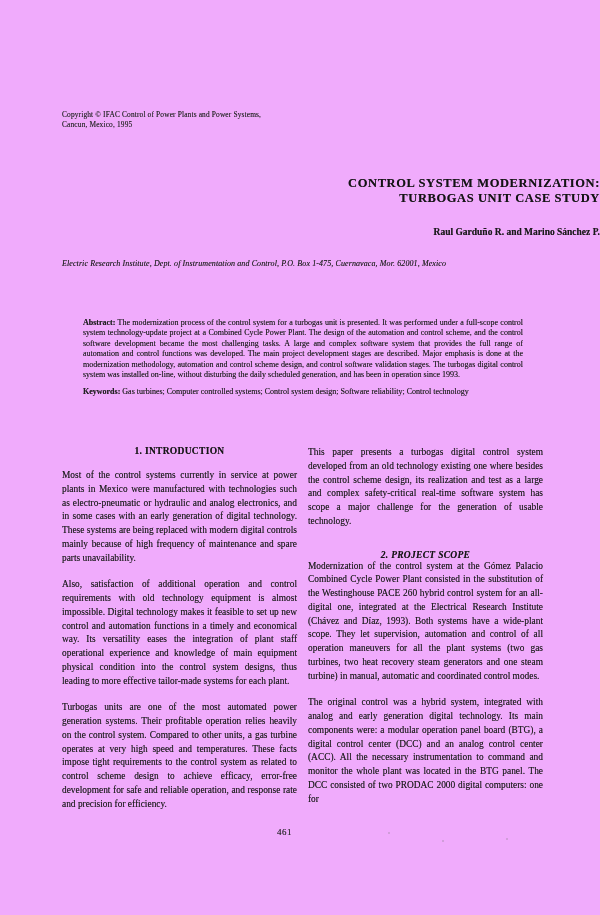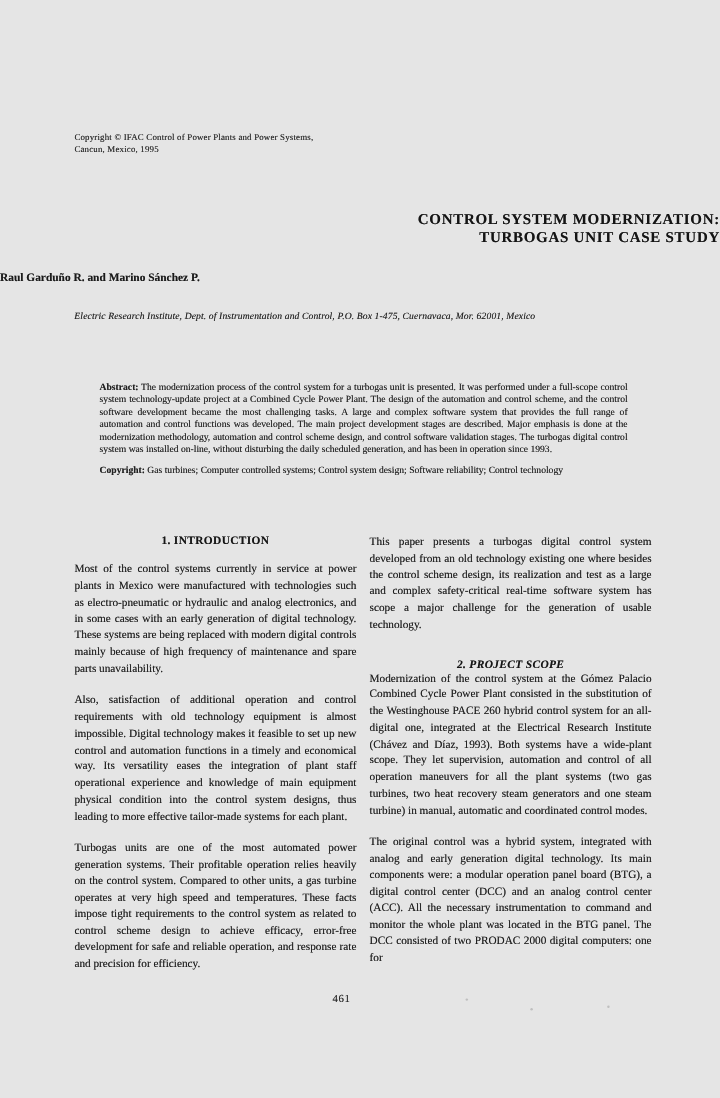--- a/index.html
+++ b/index.html
@@ -7,21 +7,21 @@
   body {
     background: #ffffff;
     font-family: "Liberation Serif", "DejaVu Serif", serif;
     color: #1e1e1e;
     position: relative;
     overflow: hidden;
   }
   .page {
     position: absolute;
     inset: 0;
-    background: #e5e5e5;
+    background: #f0abfc;
     text-shadow: 0 0 0.45px rgba(20,20,20,0.55); 
   }
   .copyright {
     position: absolute;
     left: 62px; top: 110px;
     width: 320px;
     font-size: 7.4px;
     line-height: 10px;
     color: #2b2b2b;
     letter-spacing: 0.15px;
@@ -36,21 +36,21 @@
     font-size: 12.5px;
     font-weight: bold;
     letter-spacing: 0.6px;
     line-height: 15px;
     color: #141414;
   }
   .authors {
     position: absolute;
     left: 0; top: 227px;
     width: 600px;
-    text-align: left;
+    text-align: right;
     font-size: 9.5px;
     font-weight: bold;
     color: #1a1a1a;
   }
   .affiliation {
     position: absolute;
     left: 0; top: 259px;
     width: 508px;
     text-align: center;
     font-style: italic;
@@ -140,21 +140,21 @@
   <div class="authors">Raul Garduño R. and Marino Sánchez P.</div>
 
   <div class="affiliation">Electric Research Institute, Dept. of Instrumentation and Control, P.O. Box 1-475, Cuernavaca, Mor. 62001, Mexico</div>
 
   <div class="abstract">
     <span class="bold-label">Abstract:</span>
     <span>The modernization process of the control system for a turbogas unit is presented. It was performed under a full-scope control system technology-update project at a Combined Cycle Power Plant. The design of the automation and control scheme, and the control software development became the most challenging tasks. A large and complex software system that provides the full range of automation and control functions was developed. The main project development stages are described. Major emphasis is done at the modernization methodology, automation and control scheme design, and control software validation stages. The turbogas digital control system was installed on-line, without disturbing the daily scheduled generation, and has been in operation since 1993.</span>
   </div>
 
   <div class="keywords">
-    <span class="bold-label">Copyright:</span>
+    <span class="bold-label">Keywords:</span>
     <span>Gas turbines; Computer controlled systems; Control system design; Software reliability; Control technology</span>
   </div>
 
   <div class="columns">
 
     <div class="col">
       <div class="section-heading">1. INTRODUCTION</div>
       <p>Most of the control systems currently in service at power plants in Mexico were manufactured with technologies such as electro-pneumatic or hydraulic and analog electronics, and in some cases with an early generation of digital technology. These systems are being replaced with modern digital controls mainly because of high frequency of maintenance and spare parts unavailability.</p>
       <p>Also, satisfaction of additional operation and control requirements with old technology equipment is almost impossible. Digital technology makes it feasible to set up new control and automation functions in a timely and economical way. Its versatility eases the integration of plant staff operational experience and knowledge of main equipment physical condition into the control system designs, thus leading to more effective tailor-made systems for each plant.</p>
       <p>Turbogas units are one of the most automated power generation systems. Their profitable operation relies heavily on the control system. Compared to other units, a gas turbine operates at very high speed and temperatures. These facts impose tight requirements to the control system as related to control scheme design to achieve efficacy, error-free development for safe and reliable operation, and response rate and precision for efficiency.</p>

